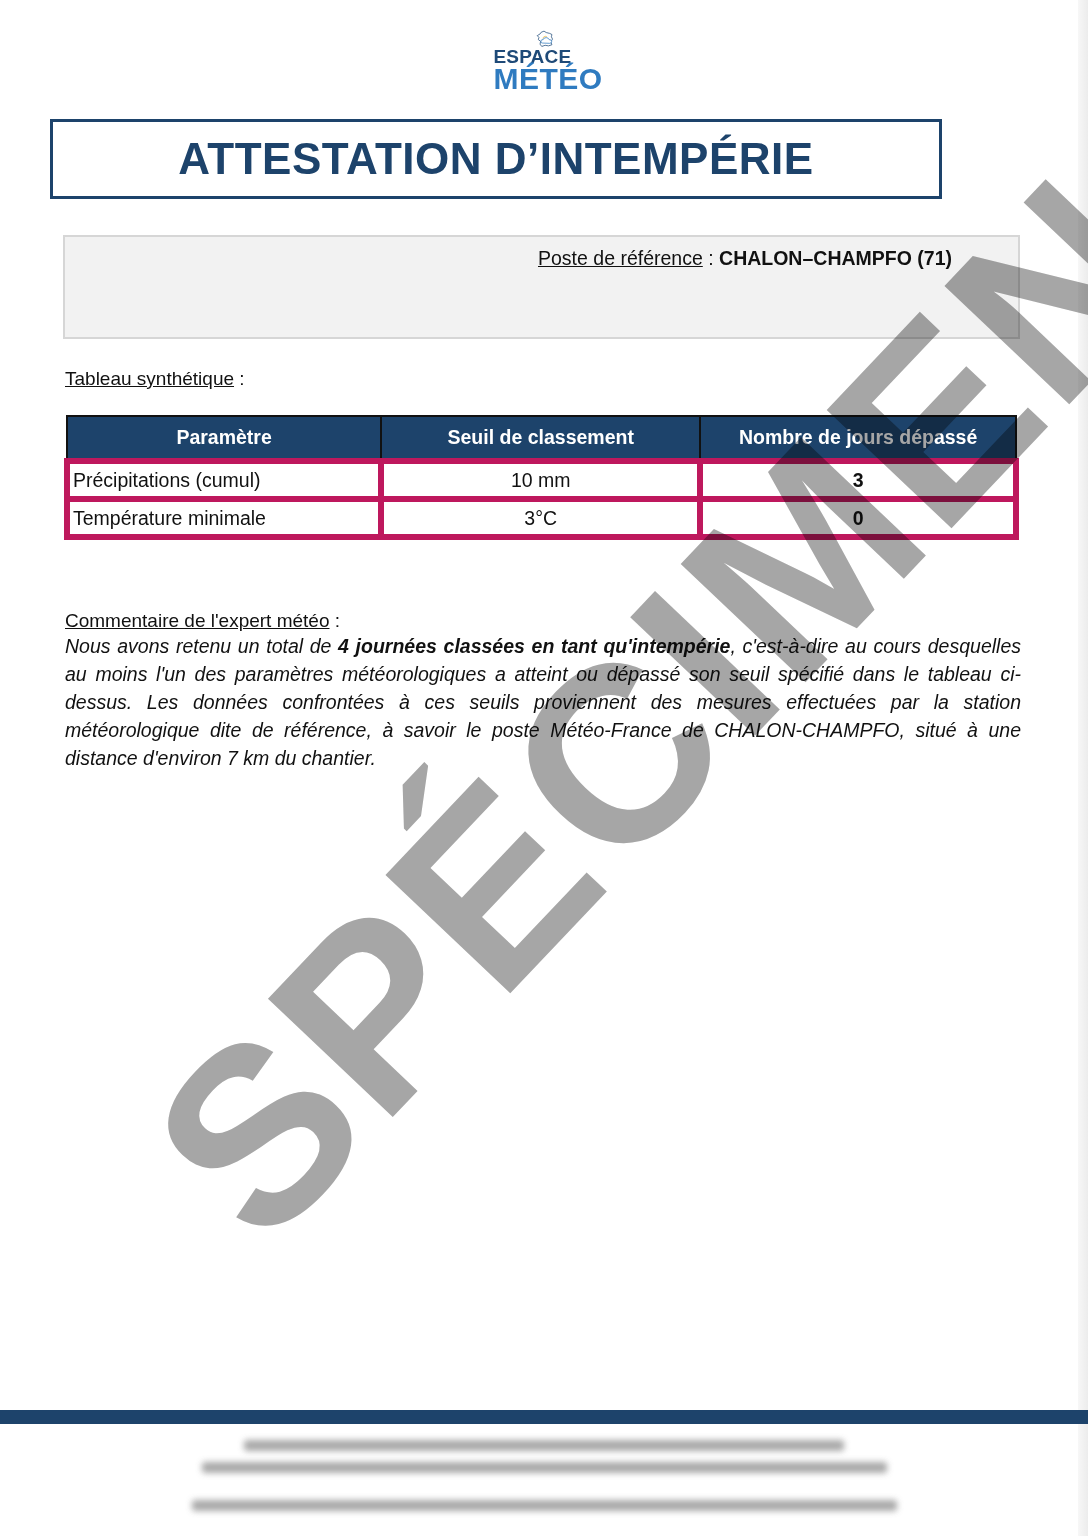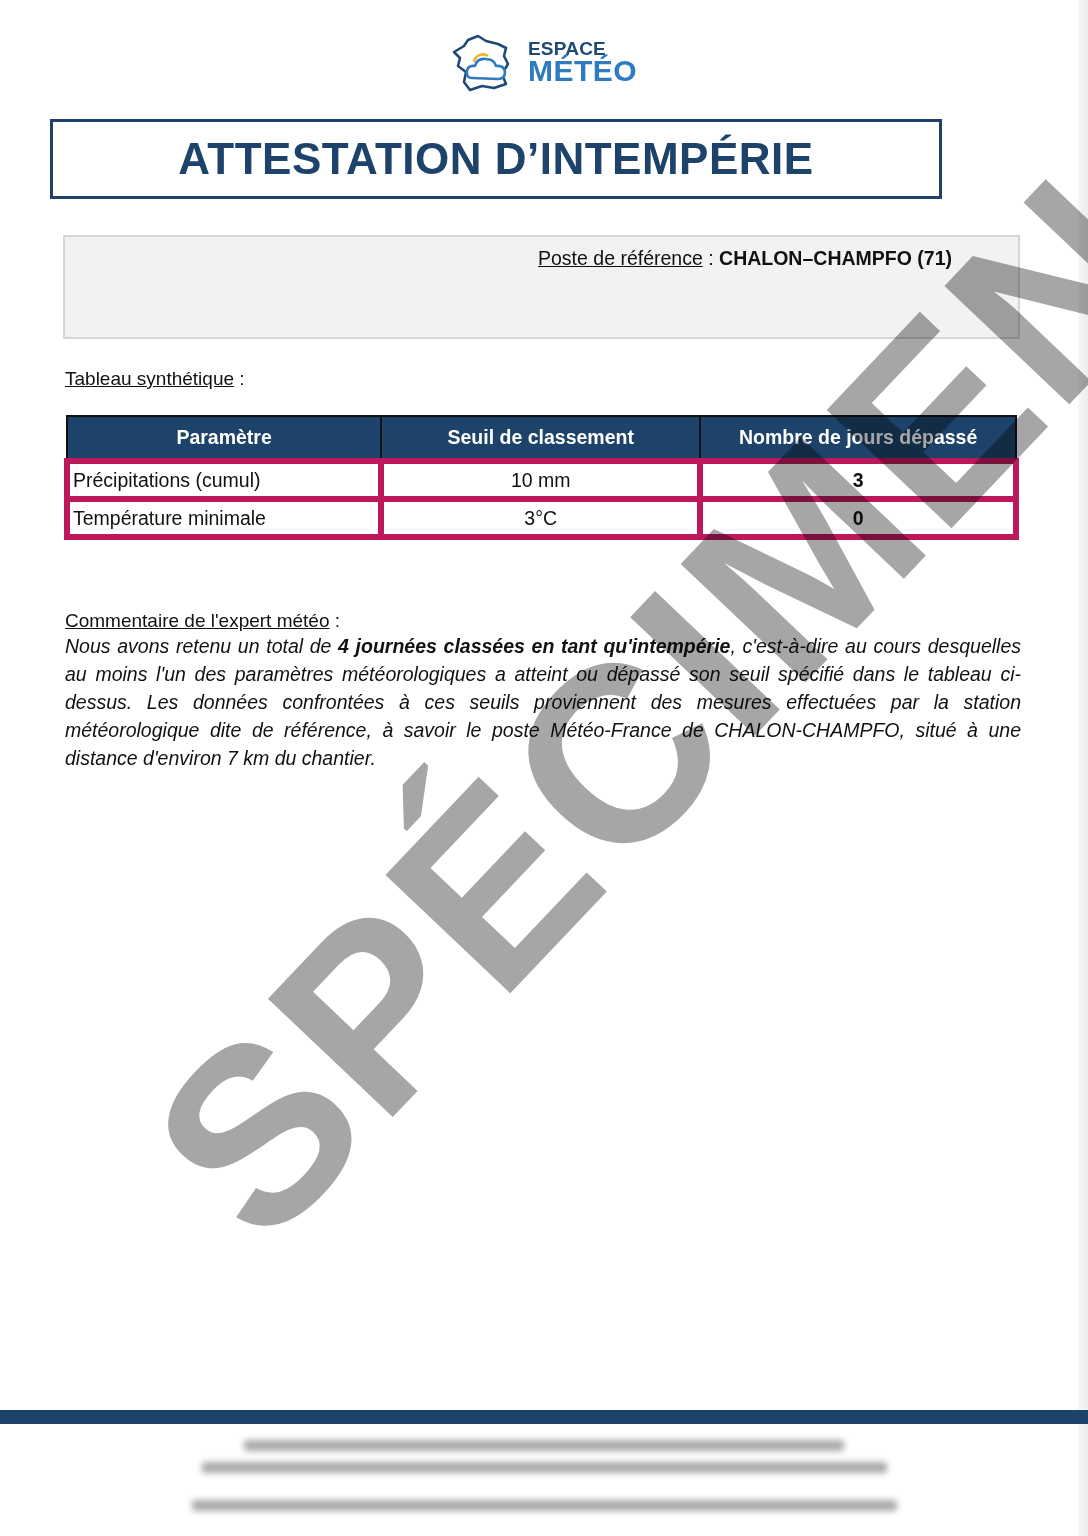--- a/index.html
+++ b/index.html
@@ -1,21 +1,21 @@
 <!DOCTYPE html>
 <html><head>
 <meta charset="utf-8">
 <style>
   html, body { margin:0; padding:0; }
   body {
     width:1088px; height:1536px; position:relative; overflow:hidden;
     background:#ffffff; font-family:"Liberation Sans", sans-serif; color:#111;
   }
   .right-edge { position:absolute; top:0; right:0; width:10px; height:1536px; background:linear-gradient(to right,#f7f7f7,#ececec); }
-  .logo { position:absolute; left:446px; top:30px; width:200px; height:64px; display:flex; align-items:center; }
+  .logo { position:absolute; left:446px; top:30px; width:200px; height:64px; display:flex; align-items:center;flex-direction:column; }
   .logo svg { width:78px; height:60px; }
   .logo-text { margin-left:4px; line-height:1; }
   .logo-l1 { font-weight:700; font-size:19px; color:#1e4a78; letter-spacing:0.2px; }
   .logo-l2 { font-weight:700; font-size:30px; color:#2f7bc0; letter-spacing:0.5px; margin-top:-2px; }
   .title-box {
     position:absolute; left:50px; top:119px; width:892px; height:80px;
     border:3px solid #1d436b; box-sizing:border-box;
     display:flex; align-items:center; justify-content:center;
   }
   .title-box h1 { margin:0; font-size:44px; font-weight:700; color:#1d436b; letter-spacing:0.5px; }

